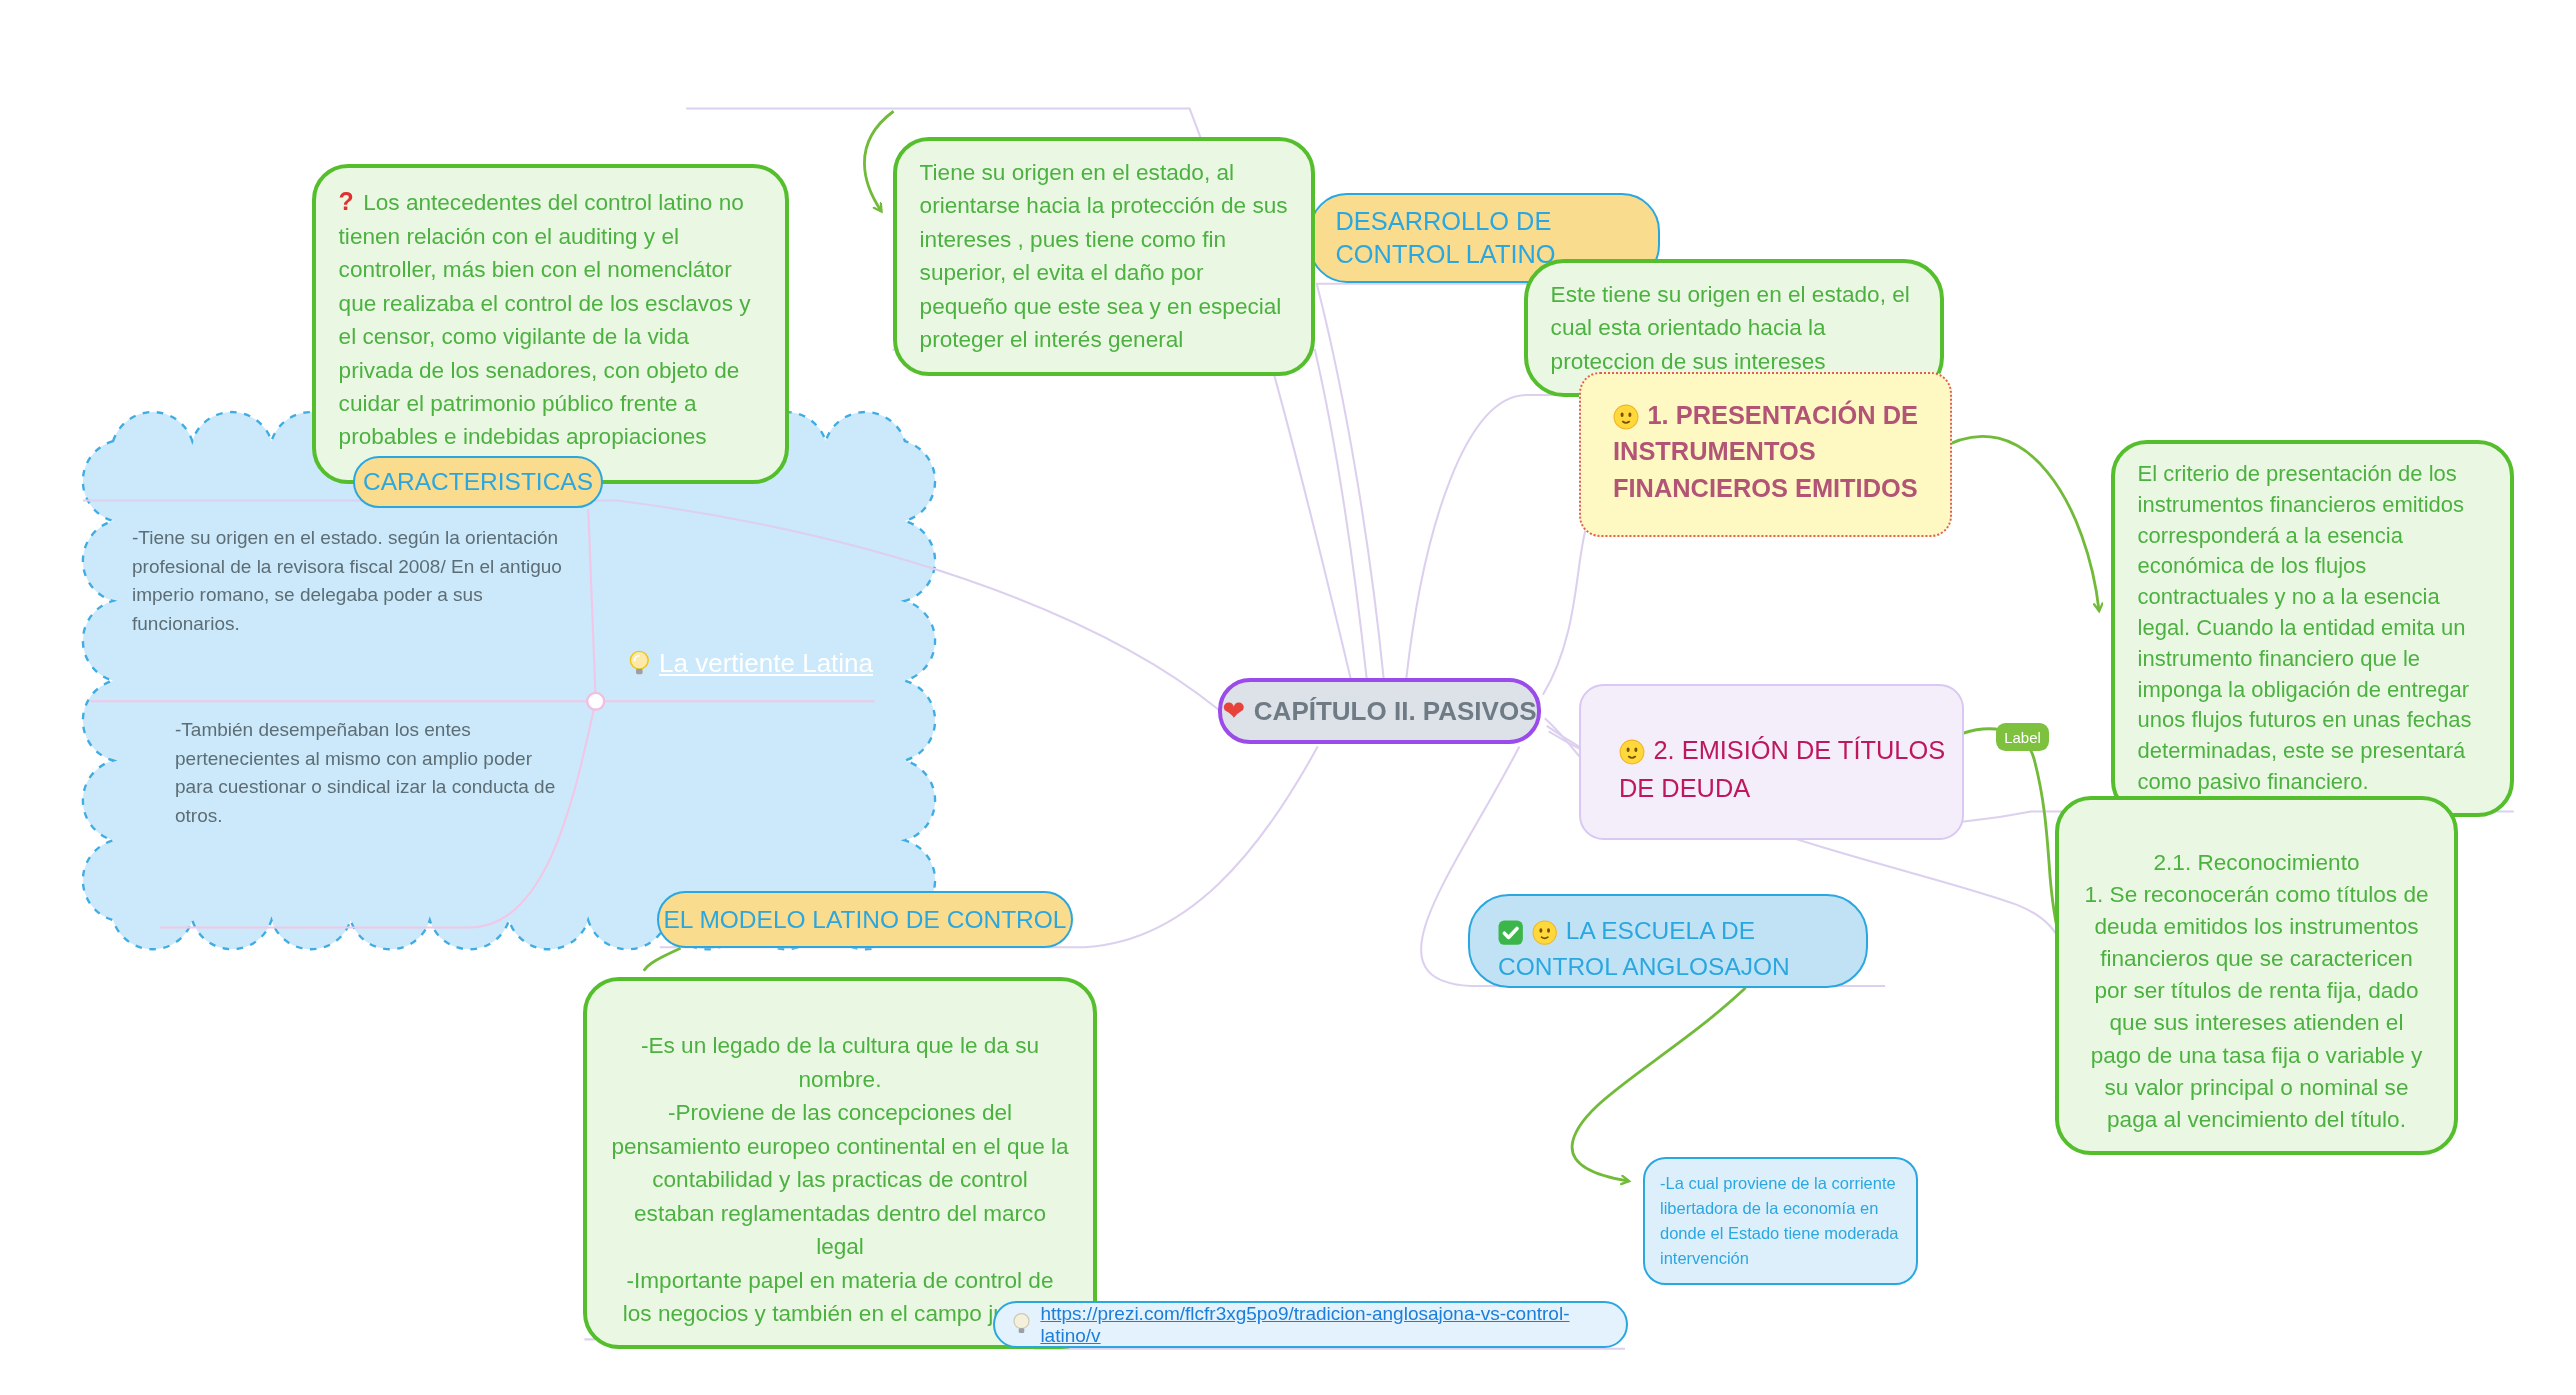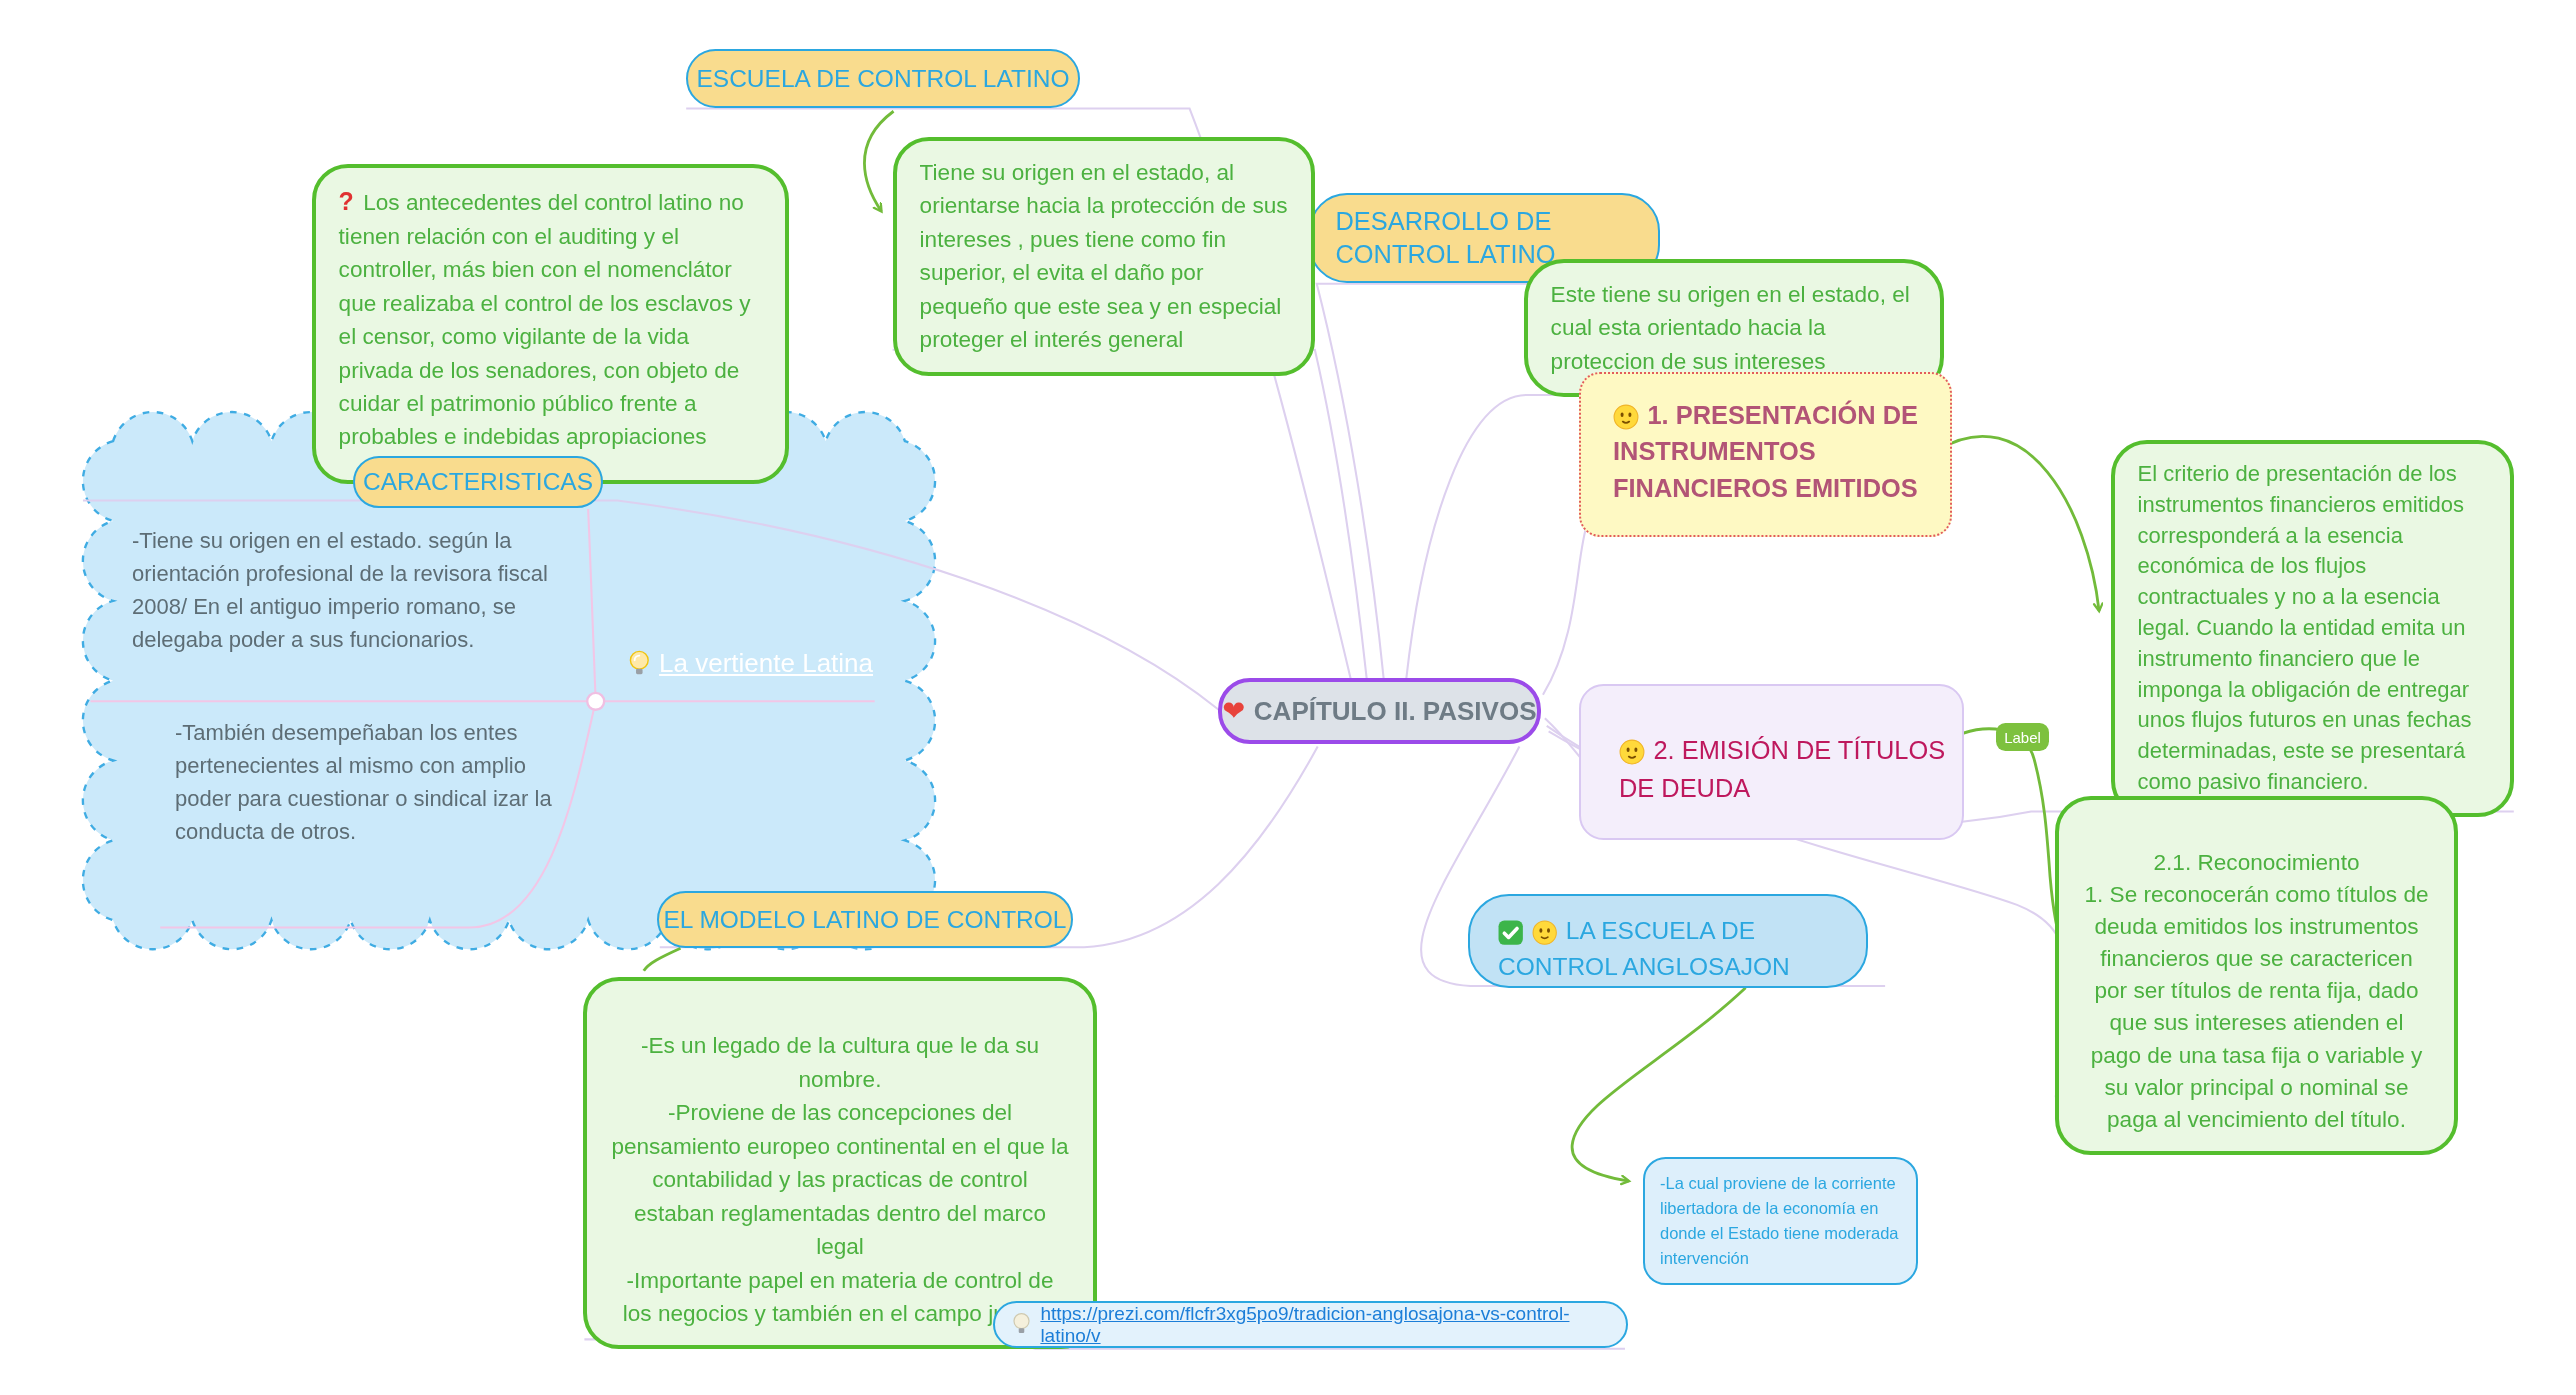--- a/index.html
+++ b/index.html
@@ -21,21 +21,21 @@
            font-size:25.4px;line-height:1.5;padding:45px 9.4px 9.4px 38px;margin-top:40px;}
   .bluenode{display:block;background:#c1e2f5;border:2.8px solid #2ba7e0;border-radius:41px;
             color:#2ba7e0;font-size:24.5px;line-height:1.45;padding:17px 9.4px 9.4px 28px;}
   .smallblue{background:#ddeffb;border:2.4px solid #2ba7e0;border-radius:22.6px;color:#2ba7e0;
              font-size:16.5px;line-height:1.5;padding:12.3px 15px;}
   .linknode{display:flex;align-items:center;background:#e3f2fc;border:2.4px solid #2ba7e0;
             border-radius:23.6px;font-size:19px;padding:0 17px;}
   .linknode .url{color:#1c7ed8;text-decoration:underline;margin-left:9.4px;}
   .badge{display:flex;align-items:center;justify-content:center;background:#7dc13e;
          border-radius:9.4px;color:#ffffff;font-size:15px;z-index:3;}
-  .cloudtext{position:absolute;color:#5d6d75;font-size:22px;line-height:1.5;z-index:2;}
+  .cloudtext{position:absolute;color:#5d6d75;font-size:19px;line-height:1.5;z-index:2;}
   .cloudlabel{position:absolute;display:flex;align-items:center;color:#ffffff;
               font-size:26px;z-index:2;}
   .icon{display:inline-flex;vertical-align:middle;margin-right:8.5px;flex:none;}
   .heart{color:#e8433b;font-size:1.05em;line-height:1;}
   .question{color:#e03131;font-weight:bold;font-size:1.1em;margin-right:9.4px;}
 </style>
 </head>
 <body>
 
 <div id="stage">
@@ -95,23 +95,20 @@
     <span class="icon">
       <svg width="22.6" height="28" viewBox="0 0 24 30">
           <circle cx="12" cy="11" r="9.5" fill="#ffe9a8" stroke="#f1c40f" stroke-width="1.5"></circle>
           <path d="M 12,6 a5,5 0 0 0 -5,5" stroke="#ffffff" stroke-width="2" fill="none" stroke-linecap="round"></path>
           <rect x="8.5" y="20" width="7" height="6" rx="1.5" fill="#9aa0a6"></rect>
         </svg>
     </span>
     <span>La vertiente Latina</span>
   </div>
 
-  <div class="node topic" style="left:686px;top:49px;width:394px;height:59px;border-radius:30px;">
-    <span>ESCUELA DE CONTROL LATINO</span>
-  </div>
 
   <div class="node topic" style="left:1309px;top:193px;width:351px;height:90px;border-radius:38px;justify-content:flex-start;padding-left:24.5px;white-space:normal;line-height:1.3;font-size:25.4px;">
     <span>DESARROLLO DE CONTROL LATINO</span>
   </div>
 
   <div class="node topic" style="left:353px;top:456px;width:250px;height:52px;border-radius:26px;z-index:3;">
     <span>CARACTERISTICAS</span>
   </div>
 
   <div class="node topic" style="left:657px;top:891px;width:416px;height:57px;border-radius:29px;">

